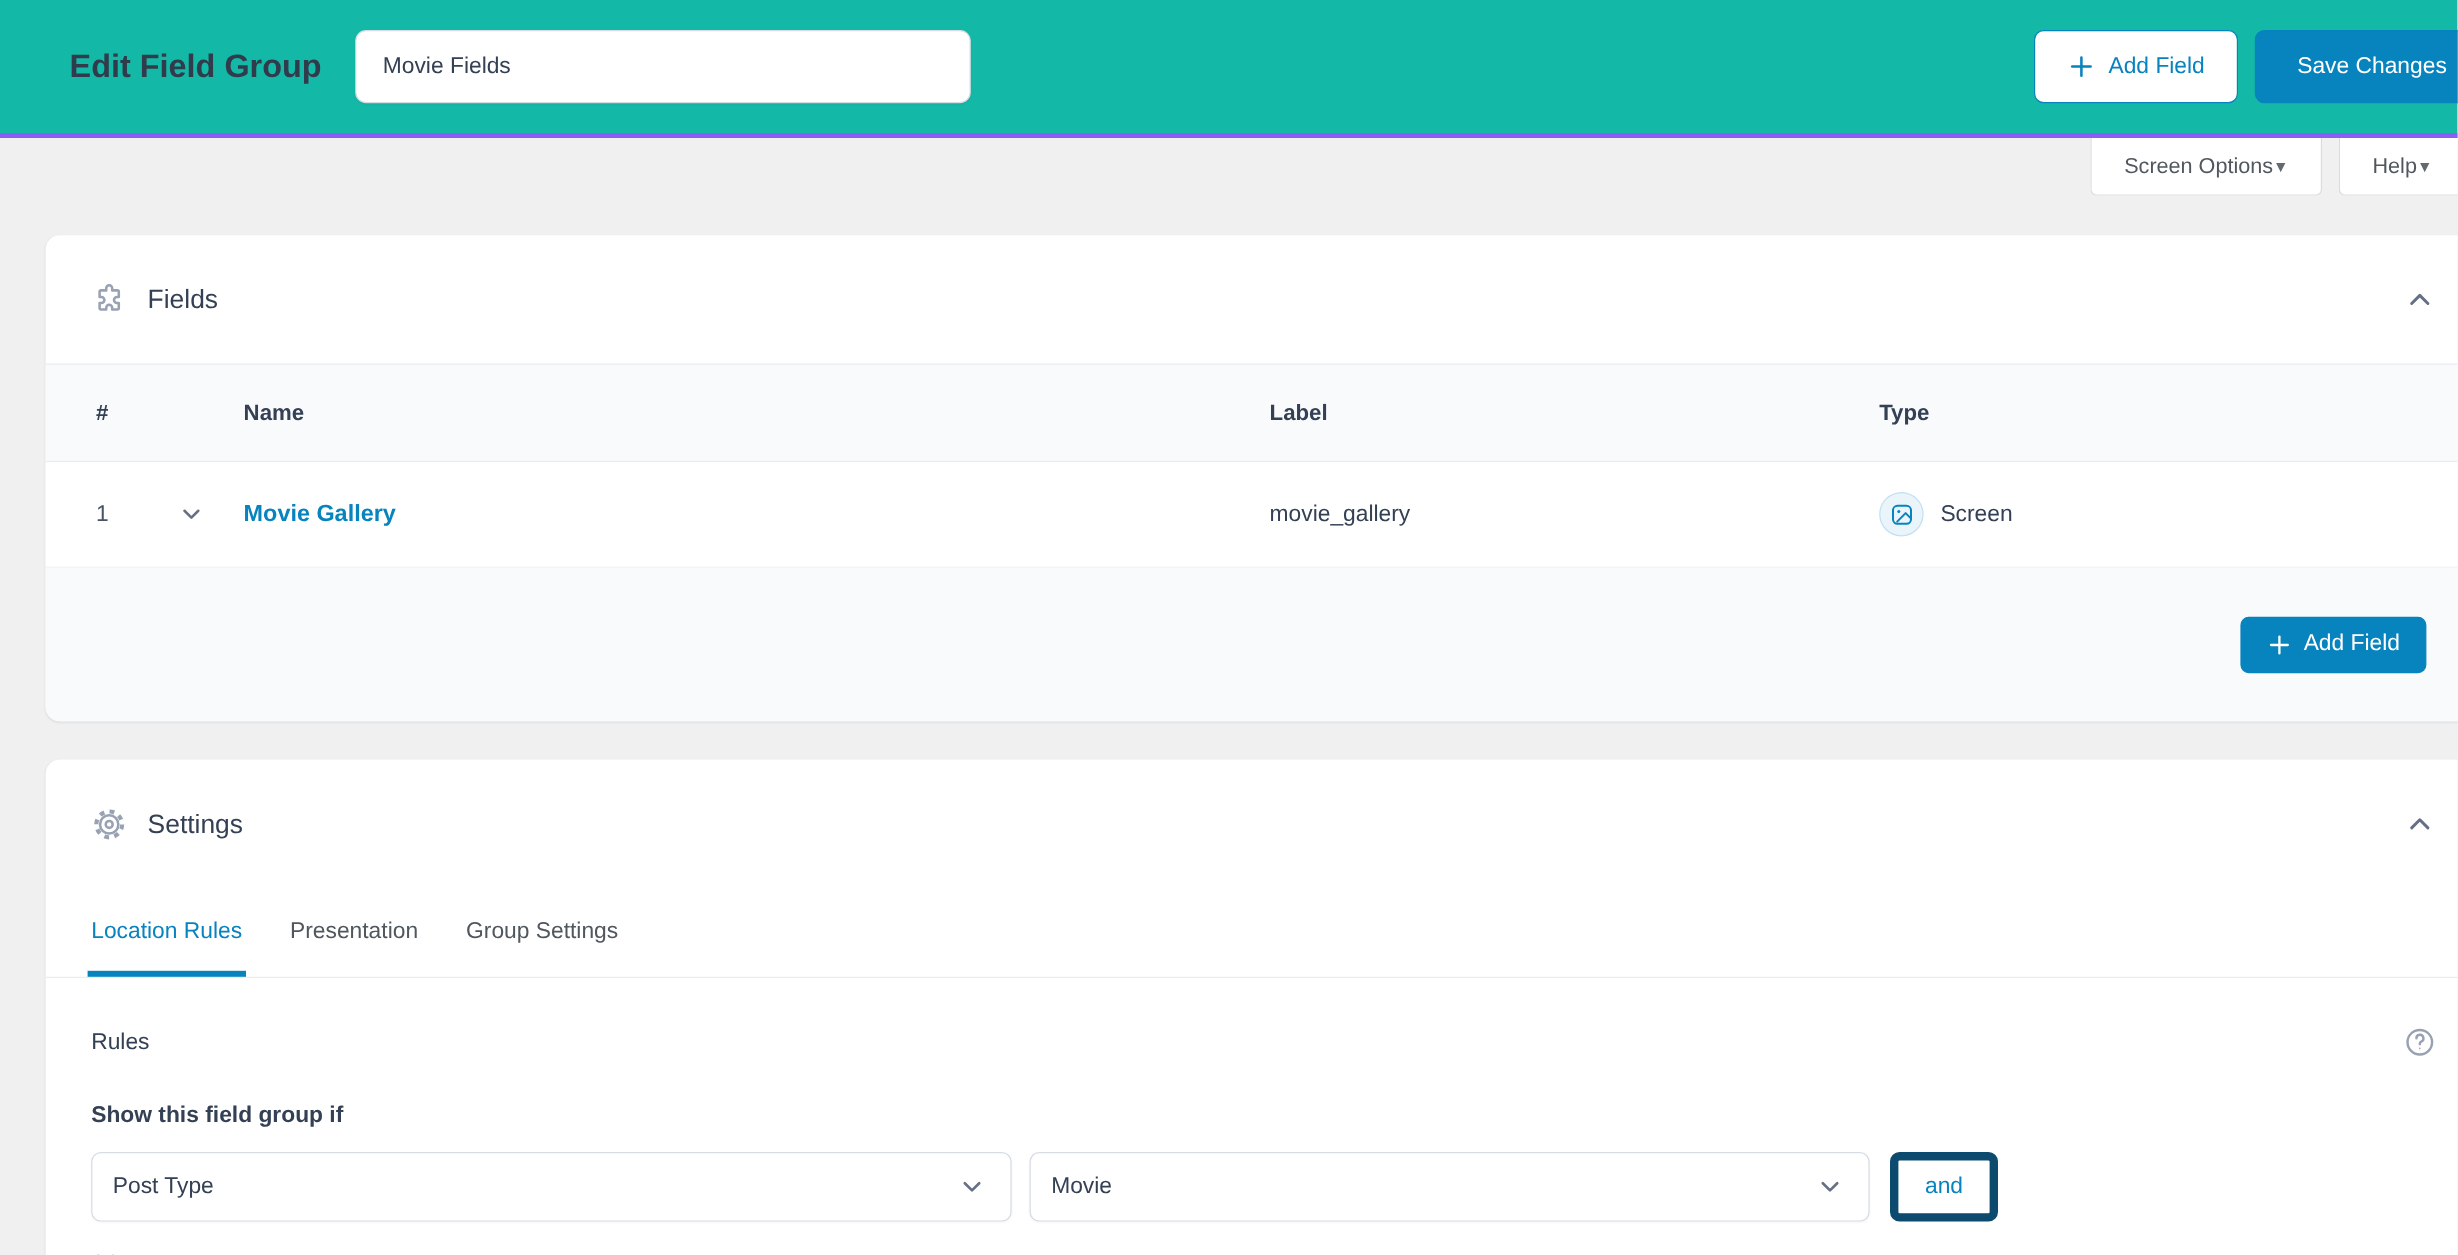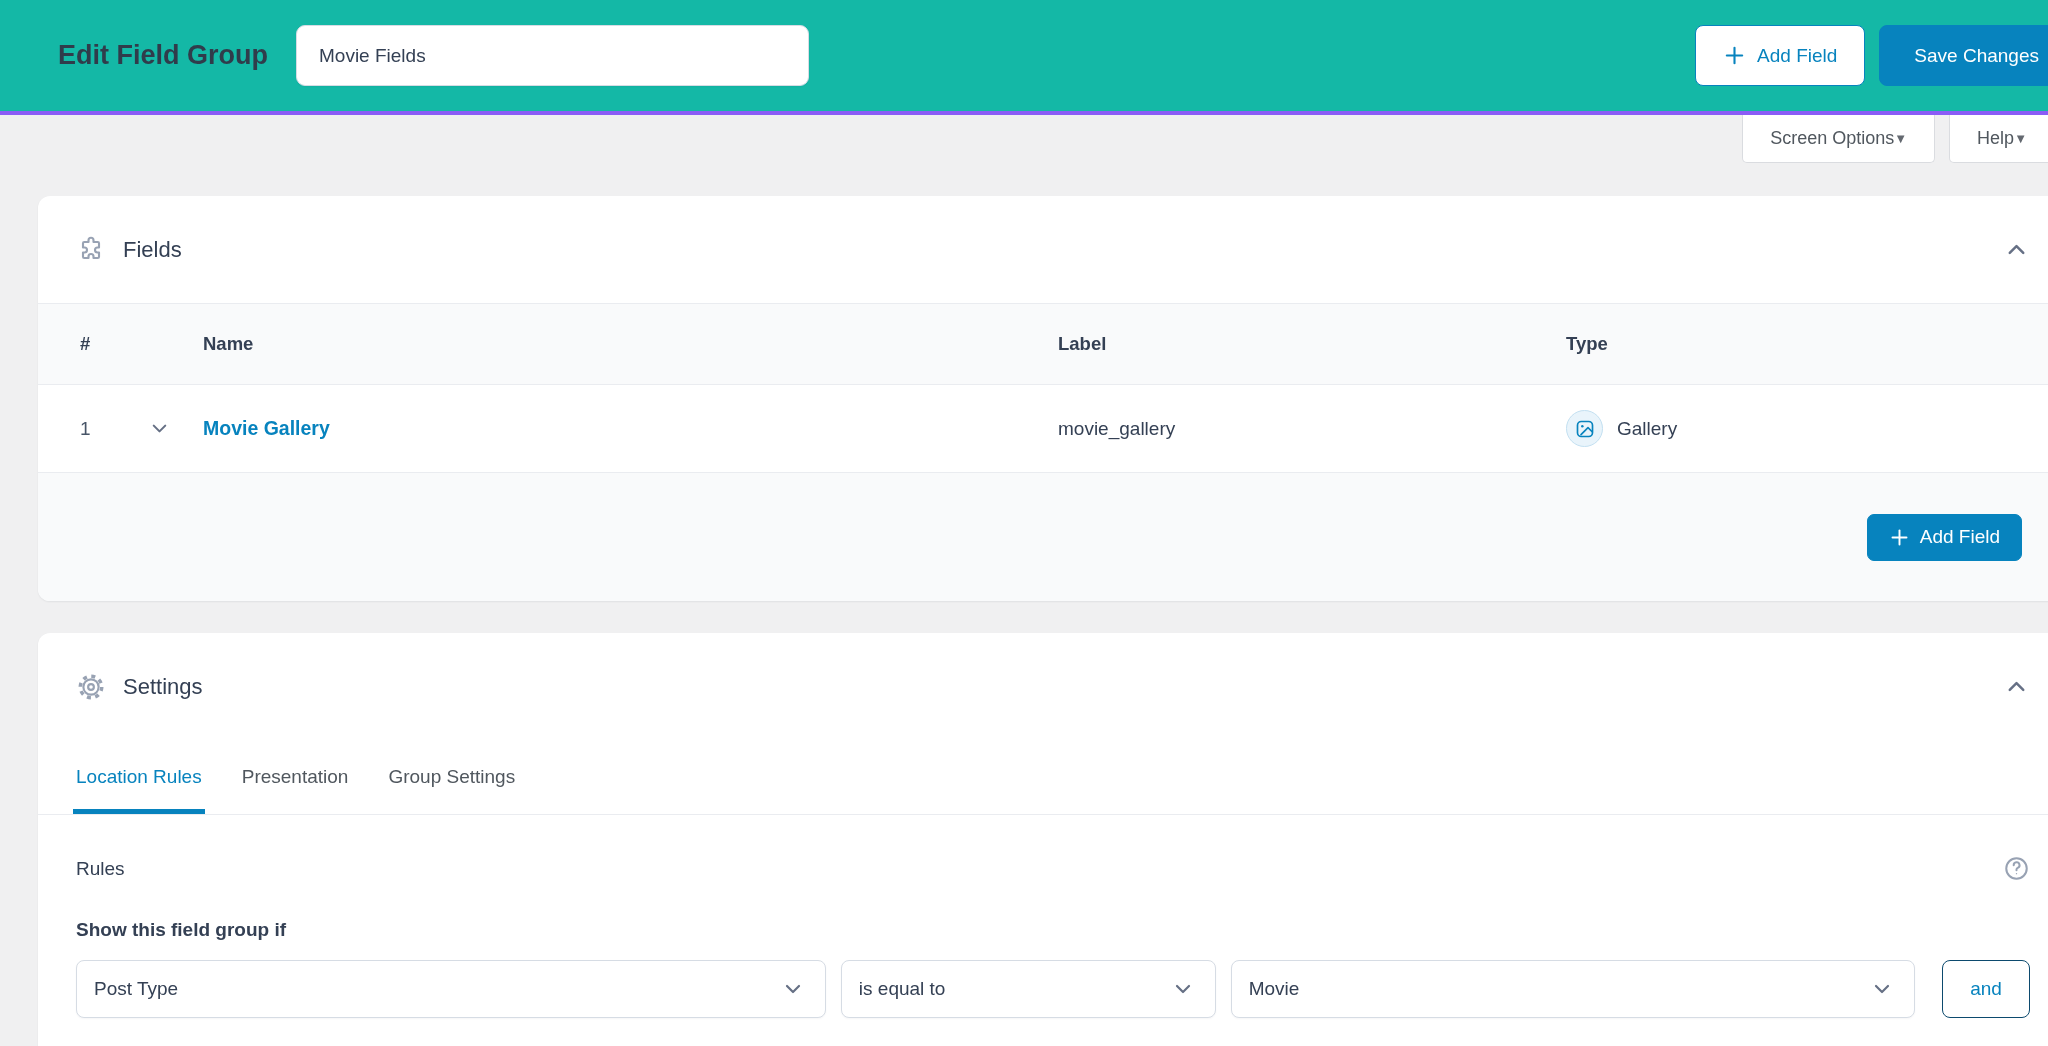--- a/index.html
+++ b/index.html
@@ -197,23 +197,23 @@
     font-size: 19px;
     color: #344054;
     cursor: pointer;
     box-shadow: 0 1px 2px rgba(16,24,40,.04);
   }
   .select-param { width: 767px; }
   .select-operator { width: 383px; }
   .select-value { width: 700px; }
   .btn-and {
     height: 58px; width: 90px;
-    margin-left: 12px;
+    margin-left: 2px;
     background: #fff;
-    border: 1px solid #0c4a6e;
+    border: 7px solid #0c4a6e;
     color: #0783be;
     border-radius: 8px;
     font-size: 19px;
     font-family: inherit;
     cursor: pointer;
   }
   .or-label { font-size: 19px; font-weight: 700; color: #344054; margin-top: 22px; }
 </style>
 </head>
 <body>
@@ -283,21 +283,21 @@
     </div>
     <div class="cell-name">movie_gallery</div>
     <div class="cell-type">
       <span class="type-badge">
         <svg width="20" height="20" viewBox="0 0 24 24" fill="none" stroke="#0783be" stroke-width="2" stroke-linecap="round" stroke-linejoin="round">
           <rect x="3" y="3" width="18" height="18" rx="4.5"></rect>
           <circle cx="8.8" cy="8.8" r="1.5" fill="#0783be" stroke="none"></circle>
           <path d="M20.6 15.3 L15.6 10.3 L7.2 18.8"></path>
         </svg>
       </span>
-      <span>Gallery</span>
+      <span>Screen</span>
     </div>
   </div>
 
   <div class="fields-footer">
     <button class="btn btn-primary small">
       <span style="display:flex;">
         <svg width="21" height="21" viewBox="0 0 24 24" fill="none" stroke="currentColor" stroke-width="2.2" stroke-linecap="round">
             <line x1="12" y1="4" x2="12" y2="20"></line>
             <line x1="4" y1="12" x2="20" y2="12"></line>
           </svg>
@@ -340,28 +340,20 @@
           <circle cx="12" cy="16.6" r="0.6" fill="#98a2b3" stroke="none"></circle>
         </svg>
       </button>
     </div>
 
     <div class="cond-label">Show this field group if</div>
 
     <div class="rule-row">
       <div class="select select-param">
         <span>Post Type</span>
-        <span style="display:flex;">
-          <svg width="24" height="24" viewBox="0 0 24 24" fill="none" stroke="#667085" stroke-width="2.2" stroke-linecap="round" stroke-linejoin="round">
-              <polyline points="6 9 12 15 18 9"></polyline>
-            </svg>
-        </span>
-      </div>
-      <div class="select select-operator">
-        <span>is equal to</span>
         <span style="display:flex;">
           <svg width="24" height="24" viewBox="0 0 24 24" fill="none" stroke="#667085" stroke-width="2.2" stroke-linecap="round" stroke-linejoin="round">
               <polyline points="6 9 12 15 18 9"></polyline>
             </svg>
         </span>
       </div>
       <div class="select select-value">
         <span>Movie</span>
         <span style="display:flex;">
           <svg width="24" height="24" viewBox="0 0 24 24" fill="none" stroke="#667085" stroke-width="2.2" stroke-linecap="round" stroke-linejoin="round">

